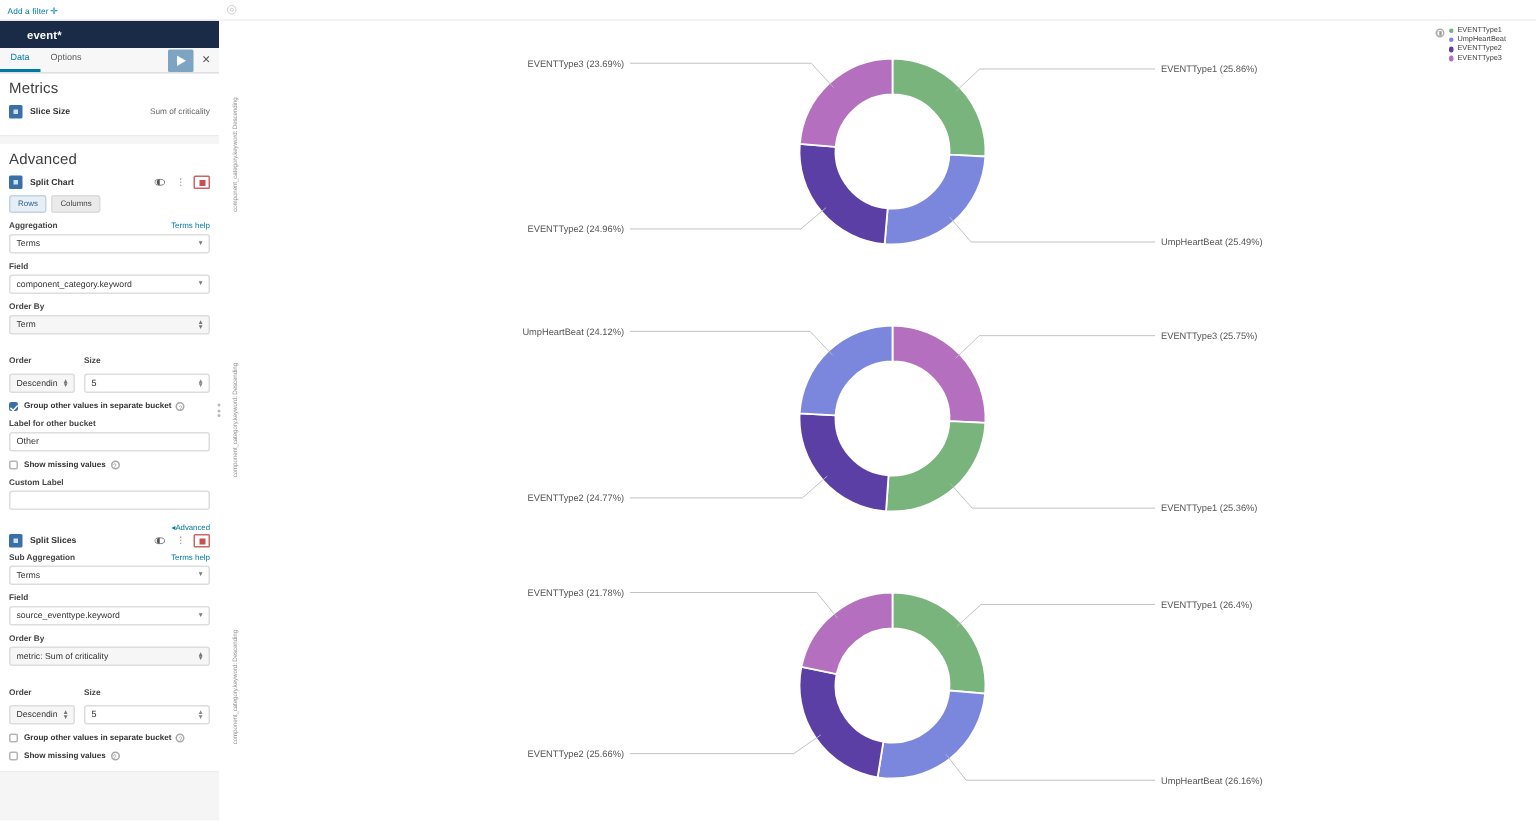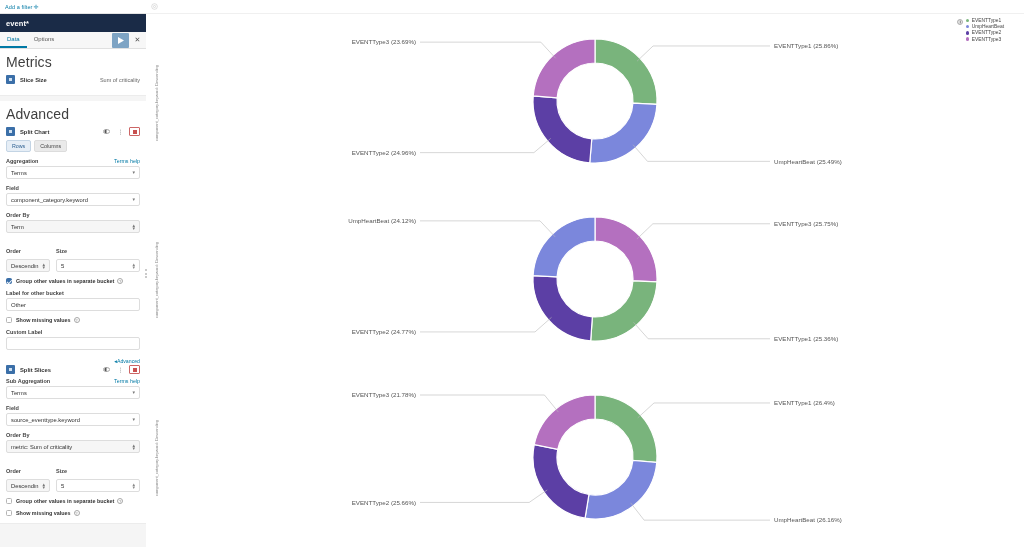--- a/index.html
+++ b/index.html
@@ -33,20 +33,21 @@
   .plusglyph { font-size: 6px; margin-left: 1px; color:#0079a5; }
 
   .navheader {
     height: 18px; background: #1a2b47;
     display: flex; align-items: center;
     padding-left: 6px;
   }
   .navheader .title {
     color: #ffffff; font-size: 7.5px; font-weight: bold;
     letter-spacing: .1px;
+    margin-left: 12px;
   }
 
   .tabsbar {
     height: 17px; background: #f7f7f7;
     border-bottom: 1px solid #e0e0e0;
     display: flex; align-items: stretch;
     position: relative;
   }
   .tab {
     display:flex; align-items:center;
@@ -70,21 +71,21 @@
 
   .scrollarea { flex: 1; overflow: hidden; background:#f5f5f5; }
 
   .card {
     background: #ffffff;
     margin: 0 0 5px 0;
     padding: 5px 6px 7px 6px;
     border-bottom: 1px solid #ececec;
   }
   .section-title {
-    font-size: 14px; color: #3f3f3f; font-weight: normal;
+    font-size: 10px; color: #3f3f3f; font-weight: normal;
     margin: 0 0 5px 0; letter-spacing: .1px;
   }
   .agg-row { display:flex; align-items:center; margin-bottom: 4px; }
   .sq-toggle {
     width: 9px; height: 9px; background: #3b6fa8;
     border-radius: 1px; display:flex; align-items:center; justify-content:center;
     cursor:pointer; flex:none;
   }
   .sq-toggle i { display:block; width:3px; height:3px; background:#cfe0f0; }
   .agg-label { font-size: 5.8px; font-weight: bold; color:#333; margin-left: 5px; }

